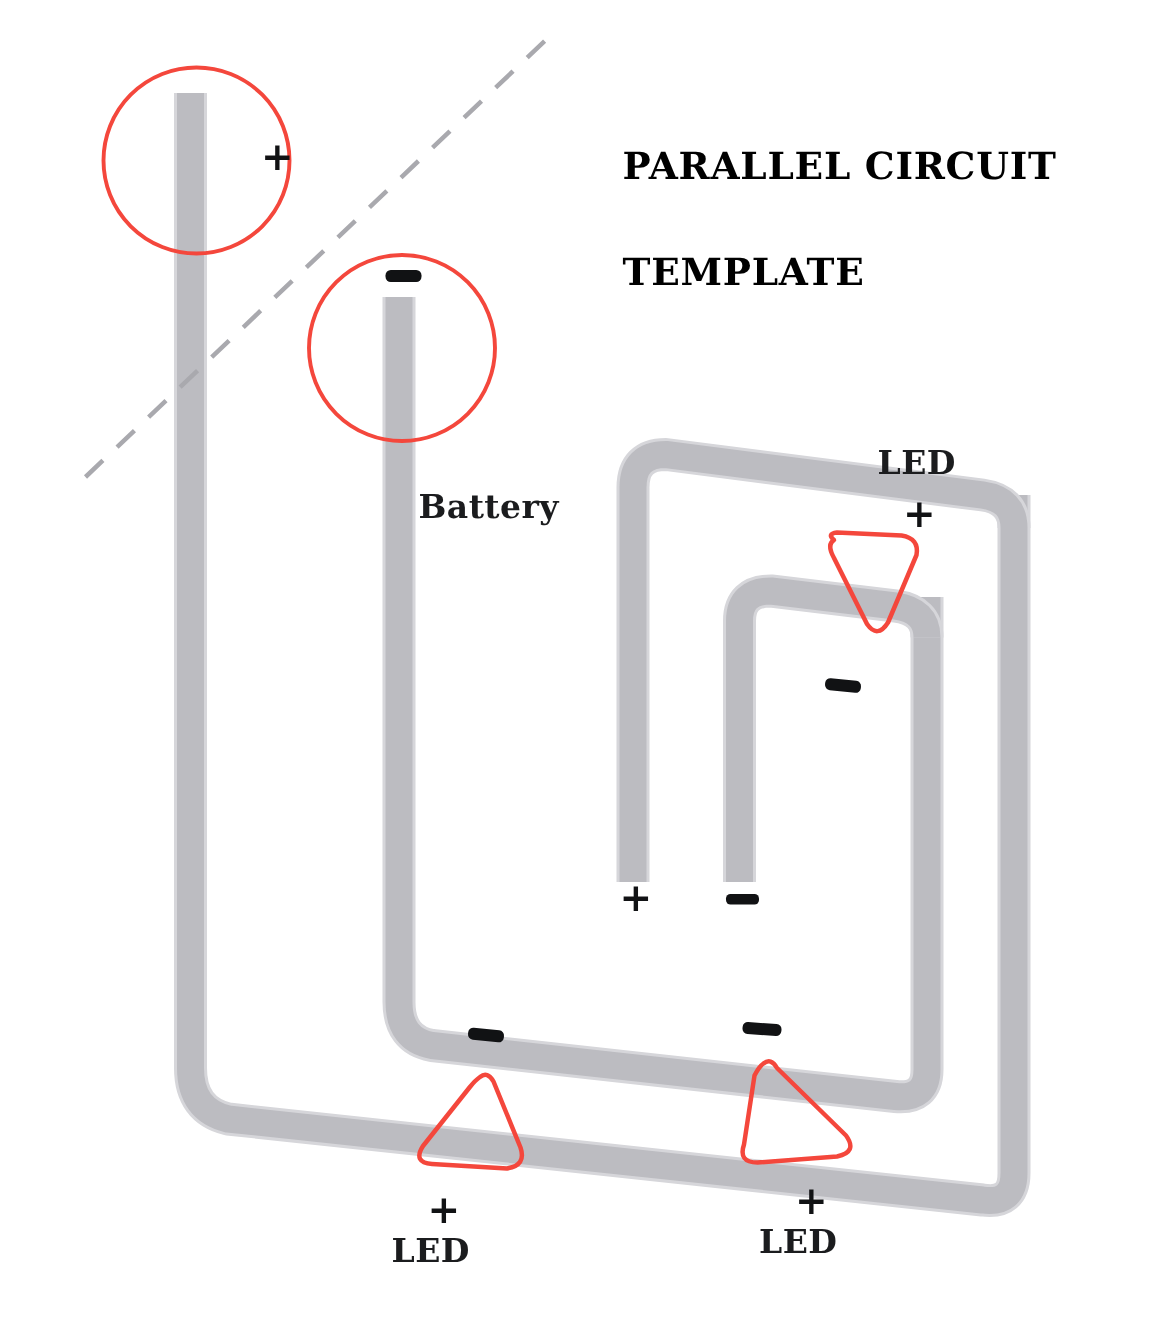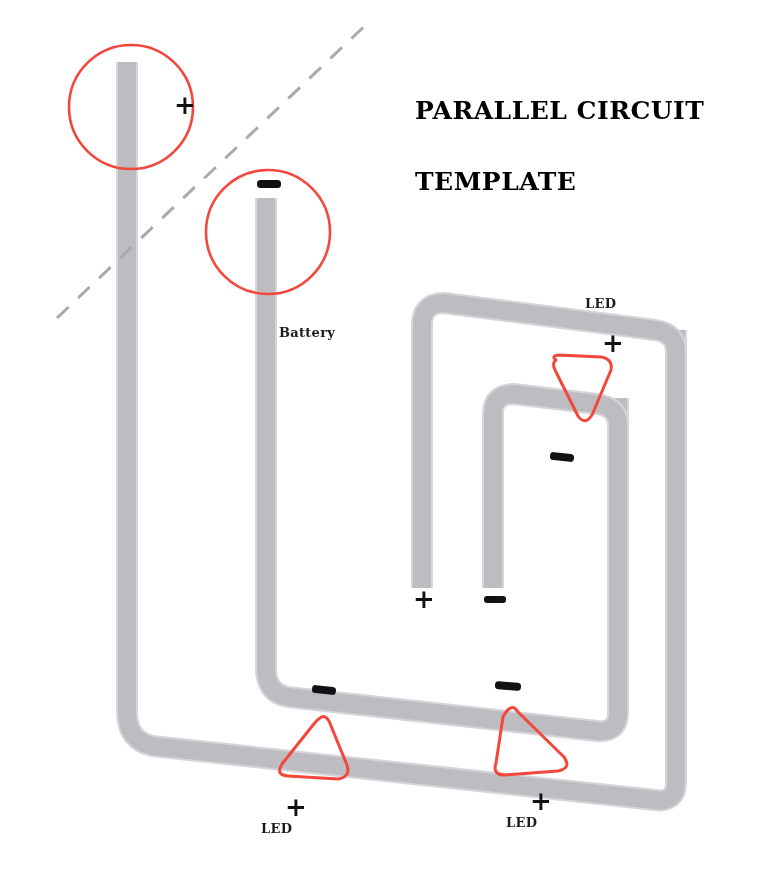--- a/index.html
+++ b/index.html
@@ -44,21 +44,21 @@
     font-family: "DejaVu Serif", serif;
     font-weight: bold;
     font-size: 25px;
     letter-spacing: 0.5px;
     line-height: 41px;
     color: #000000;
   }
   .part-label {
     font-family: "DejaVu Serif", serif;
     font-weight: bold;
-    font-size: 13px;
+    font-size: 22px;
     letter-spacing: 0.3px;
     color: #1b1c1e;
   }
   .sign {
     font-family: "DejaVu Serif", serif;
     font-weight: bold;
     color: #111214;
   }
   .sign-plus { font-size: 26px; }
 </style>

